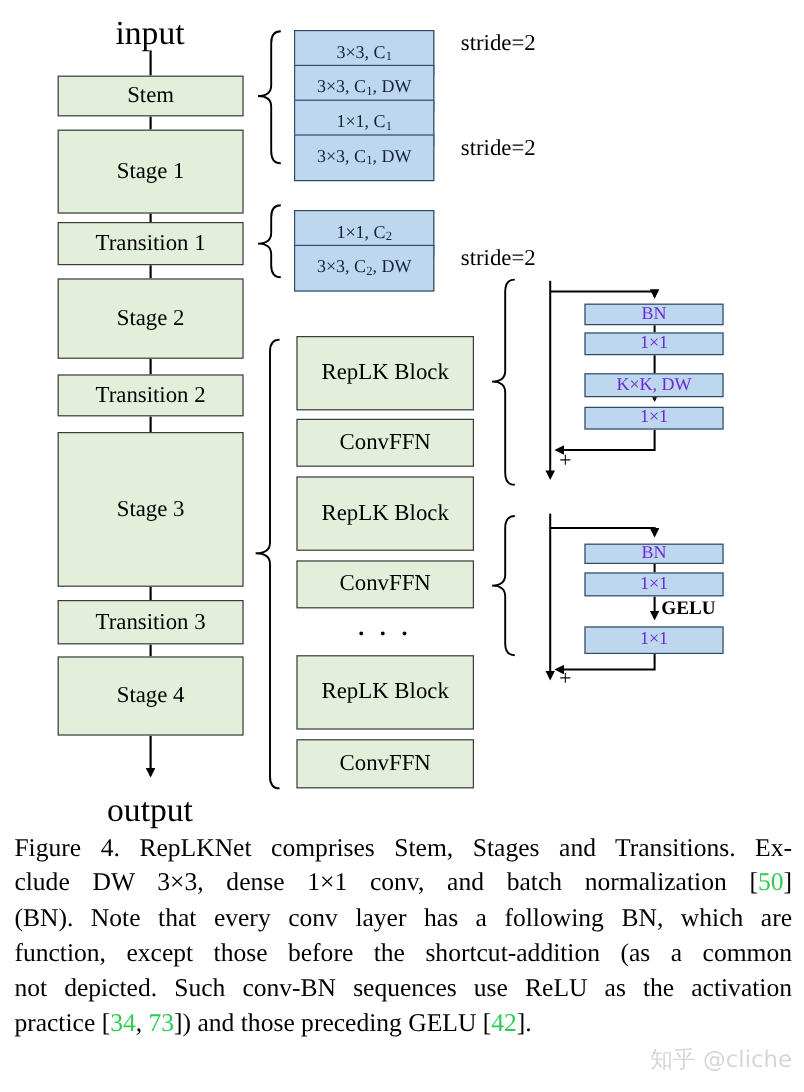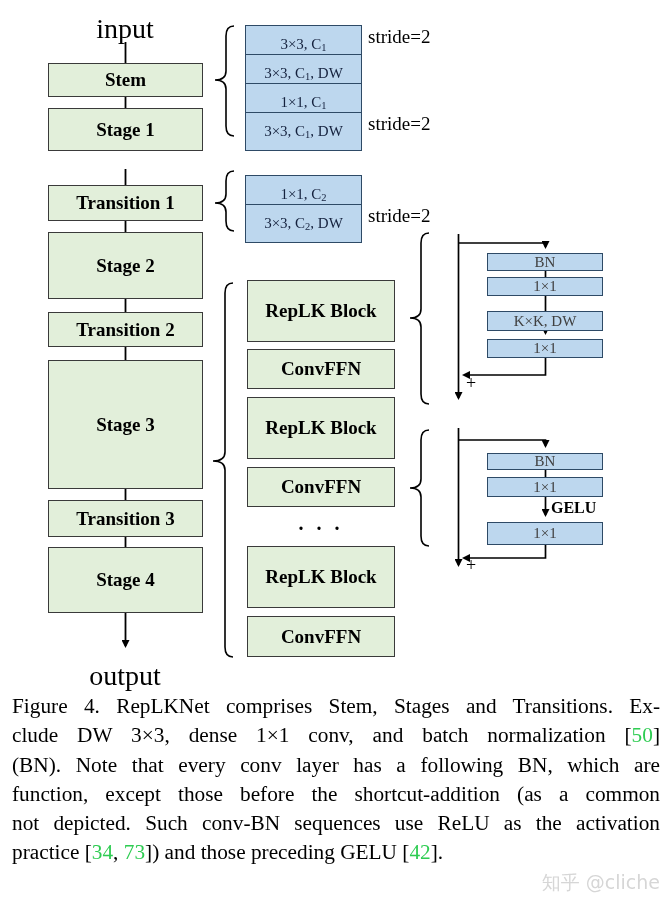--- a/index.html
+++ b/index.html
@@ -1,30 +1,30 @@
 <!DOCTYPE html>
 <html><head>
 <meta charset="utf-8">
 <style>
   html,body{margin:0;padding:0;background:#ffffff;}
   #fig{position:relative;width:670px;height:910px;background:#ffffff;overflow:hidden;
        font-family:"Liberation Serif","DejaVu Serif",serif;color:#000;}
   #lines{position:absolute;left:0;top:0;z-index:0;}
   .gbox{position:absolute;box-sizing:border-box;background:#e2efda;border:1.8px solid #3a3a3a;
         display:flex;align-items:center;justify-content:center;
-        font-weight:bold;font-size:19px;z-index:1;}
+        font-weight:normal;font-size:19px;z-index:1;}
   .bbox{position:absolute;box-sizing:border-box;background:#bdd7ee;border:1.6px solid #2e4a66;
         display:flex;align-items:center;justify-content:center;
         font-size:15px;color:#14213d;z-index:1;width:117px;height:39px;}
   .dbox{position:absolute;box-sizing:border-box;background:#bdd7ee;border:1.4px solid #2e4a66;
         display:flex;align-items:center;justify-content:center;
-        font-size:15px;color:#404040;z-index:1;width:116px;}
+        font-size:15px;color:#6d28d9;z-index:1;width:116px;}
   .sub{font-size:10.5px;position:relative;top:3px;}
   .iolabel{position:absolute;left:60px;width:130px;text-align:center;font-size:28px;z-index:1;}
-  .stride{position:absolute;left:368px;font-size:19px;z-index:1;}
+  .stride{position:absolute;left:384px;font-size:19px;z-index:1;}
   .dots{position:absolute;left:247px;width:148px;text-align:center;
         font-weight:bold;font-size:20px;letter-spacing:4px;z-index:1;}
   .plus{position:absolute;font-size:18px;z-index:1;}
   .gelu{position:absolute;font-weight:bold;font-size:16px;z-index:1;color:#000;}
   #caption{position:absolute;left:12px;top:692px;width:648px;
            font-size:21.3px;line-height:29.3px;z-index:1;}
   .cap-line{text-align:justify;text-align-last:justify;white-space:normal;}
   .cap-line.last{text-align-last:left;}
   .cite{color:#2ecc52;}
   #watermark{position:absolute;right:10px;top:870px;font-size:19px;color:#d6d6d6;
@@ -72,21 +72,21 @@
       <path d="M458.5,428 V565" marker-end="url(#ah)"></path>
       <path d="M458.5,440 H545.5 V446" marker-end="url(#ah)"></path>
       <path d="M545.5,470 V477"></path>
       <path d="M545.5,497 V515" marker-end="url(#ah)"></path>
       <path d="M545.5,545 V558 H464" marker-end="url(#ah)"></path>
     </g>
   </svg>
 
   <div class="iolabel" style="top:13px;">input</div>
   <div class="gbox" style="left:48px;top:63px;width:155px;height:34px;">Stem</div>
-  <div class="gbox" style="left:48px;top:108px;width:155px;height:43px;">Stage 1</div>
+  <div class="gbox" style="left:48px;top:108px;width:155px;height:70px;">Stage 1</div>
   <div class="gbox" style="left:48px;top:185px;width:155px;height:36px;">Transition 1</div>
   <div class="gbox" style="left:48px;top:232px;width:155px;height:67px;">Stage 2</div>
   <div class="gbox" style="left:48px;top:312px;width:155px;height:35px;">Transition 2</div>
   <div class="gbox" style="left:48px;top:360px;width:155px;height:129px;">Stage 3</div>
   <div class="gbox" style="left:48px;top:500px;width:155px;height:37px;">Transition 3</div>
   <div class="gbox" style="left:48px;top:547px;width:155px;height:66px;">Stage 4</div>
   <div class="iolabel" style="top:660px;">output</div>
 
   <div class="bbox" style="left:245px;top:25px;">
     <span>3×3, C</span>

